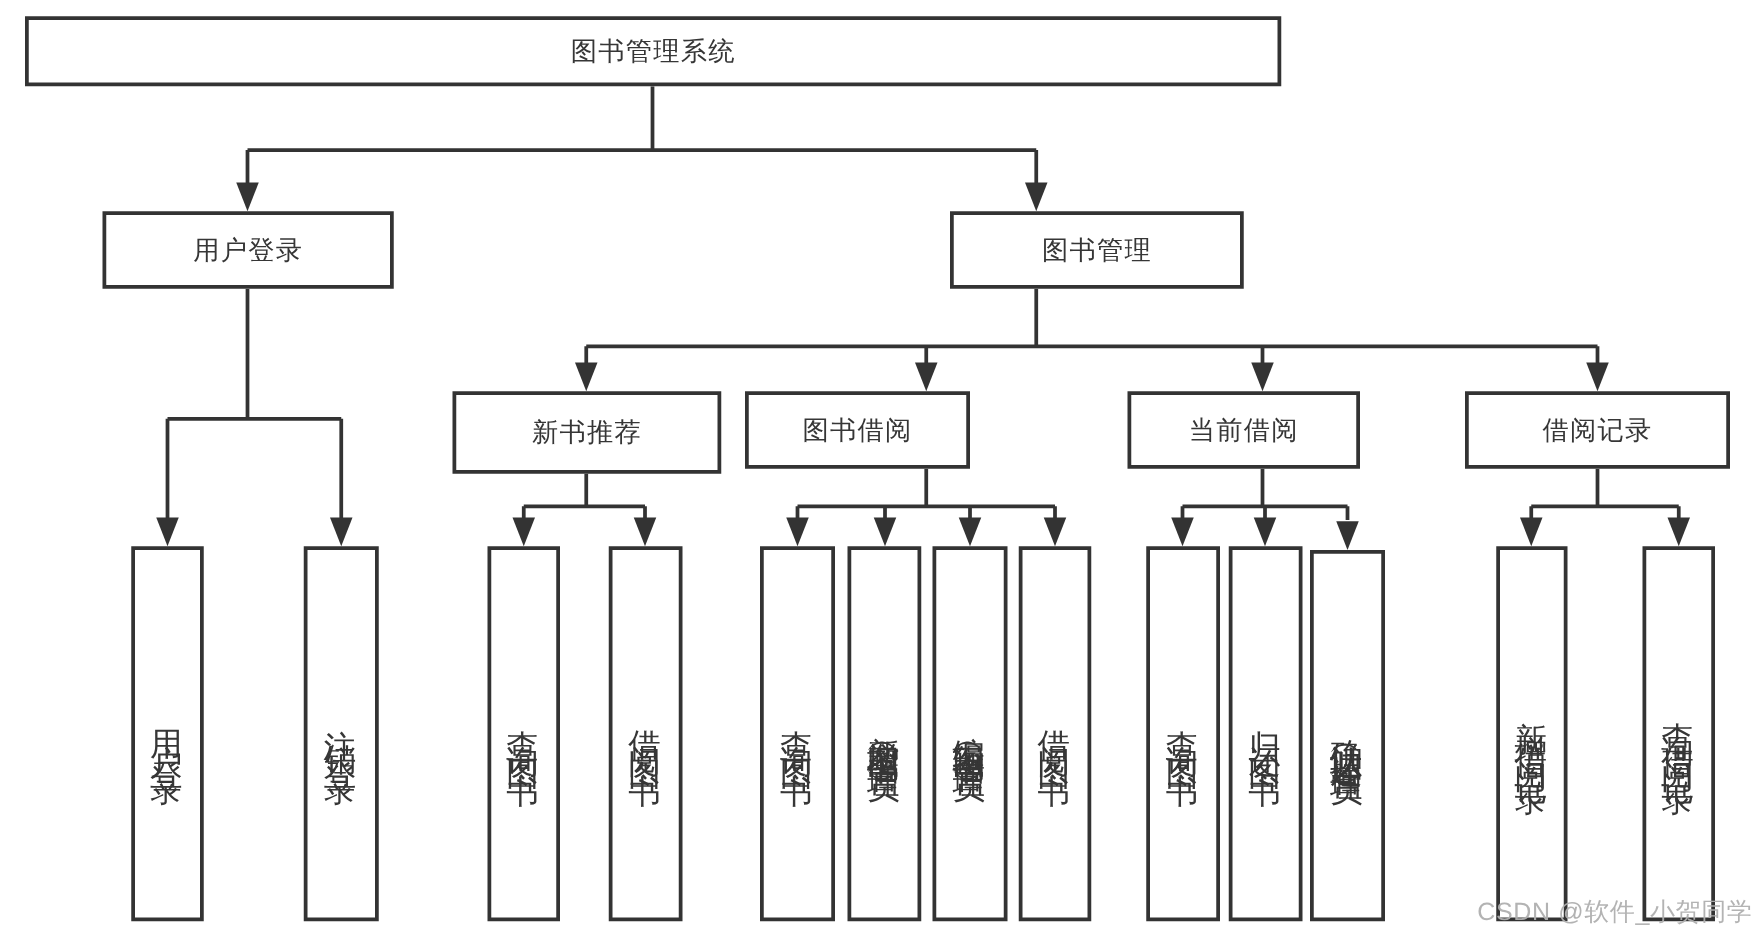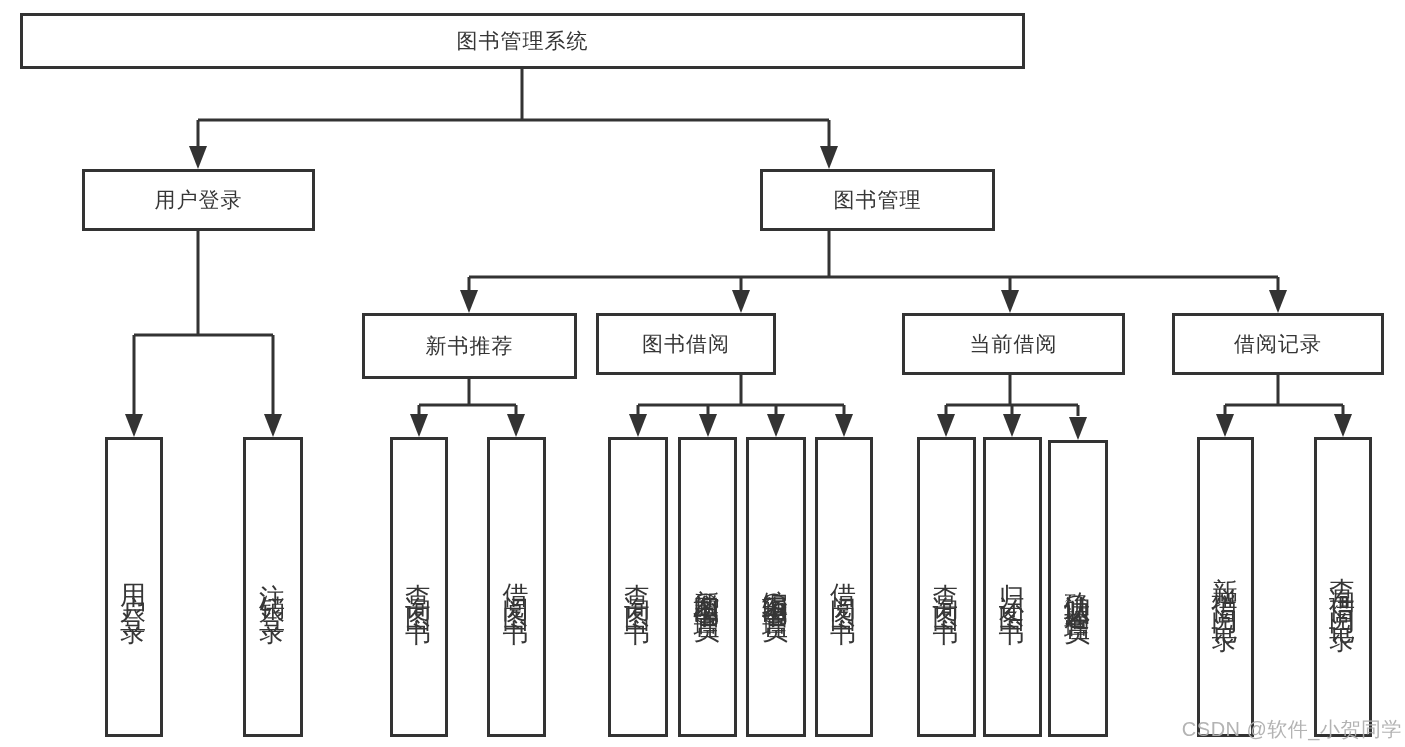--- a/index.html
+++ b/index.html
@@ -31,21 +31,21 @@
   }
   .v4 span{letter-spacing:12px;}
   .v6 span{letter-spacing:10px;}
   .v9 span{letter-spacing:4px;}
   
   #n-root{left:20px;top:13px;width:1005px;height:56px;}
   #n-user-login{left:82px;top:169px;width:233px;height:62px;}
   #n-book-mgmt{left:712px;top:169px;width:235px;height:62px;margin-left:48px;}
   #n-new-book{left:362px;top:313px;width:215px;height:66px;}
   #n-book-borrow{left:596px;top:313px;width:180px;height:62px;}
-  #n-cur-borrow{left:902px;top:313px;width:223px;height:62px;}
+  #n-cur-borrow{left:902px;top:313px;width:186px;height:62px;}
   #n-borrow-rec{left:1172px;top:313px;width:212px;height:62px;}
   .leaf{top:437px;height:300px;}
   #l-user-login{left:105px;width:58px;}
   #l-logout{left:243px;width:60px;}
   #l-query-rec{left:390px;width:58px;}
   #l-borrow-rec{left:487px;width:59px;}
   #l-query-bb{left:608px;width:60px;}
   #l-add-admin{left:678px;width:59px;}
   #l-edit-admin{left:746px;width:60px;}
   #l-borrow-bb{left:815px;width:58px;}

